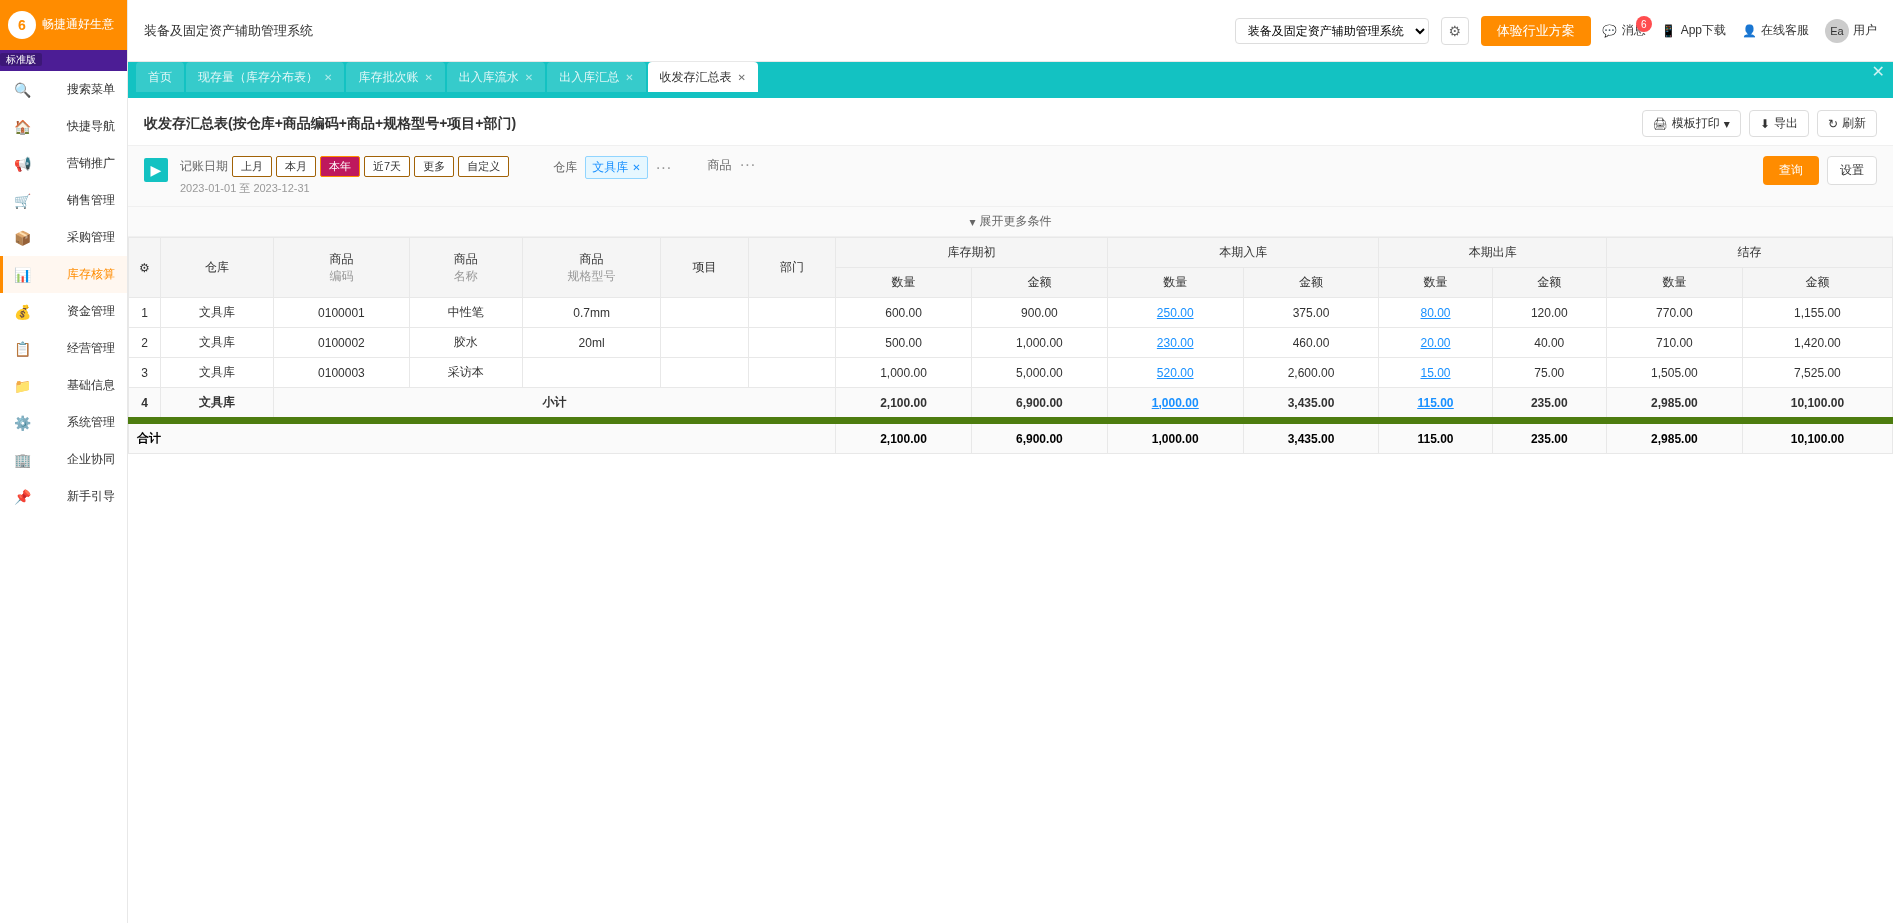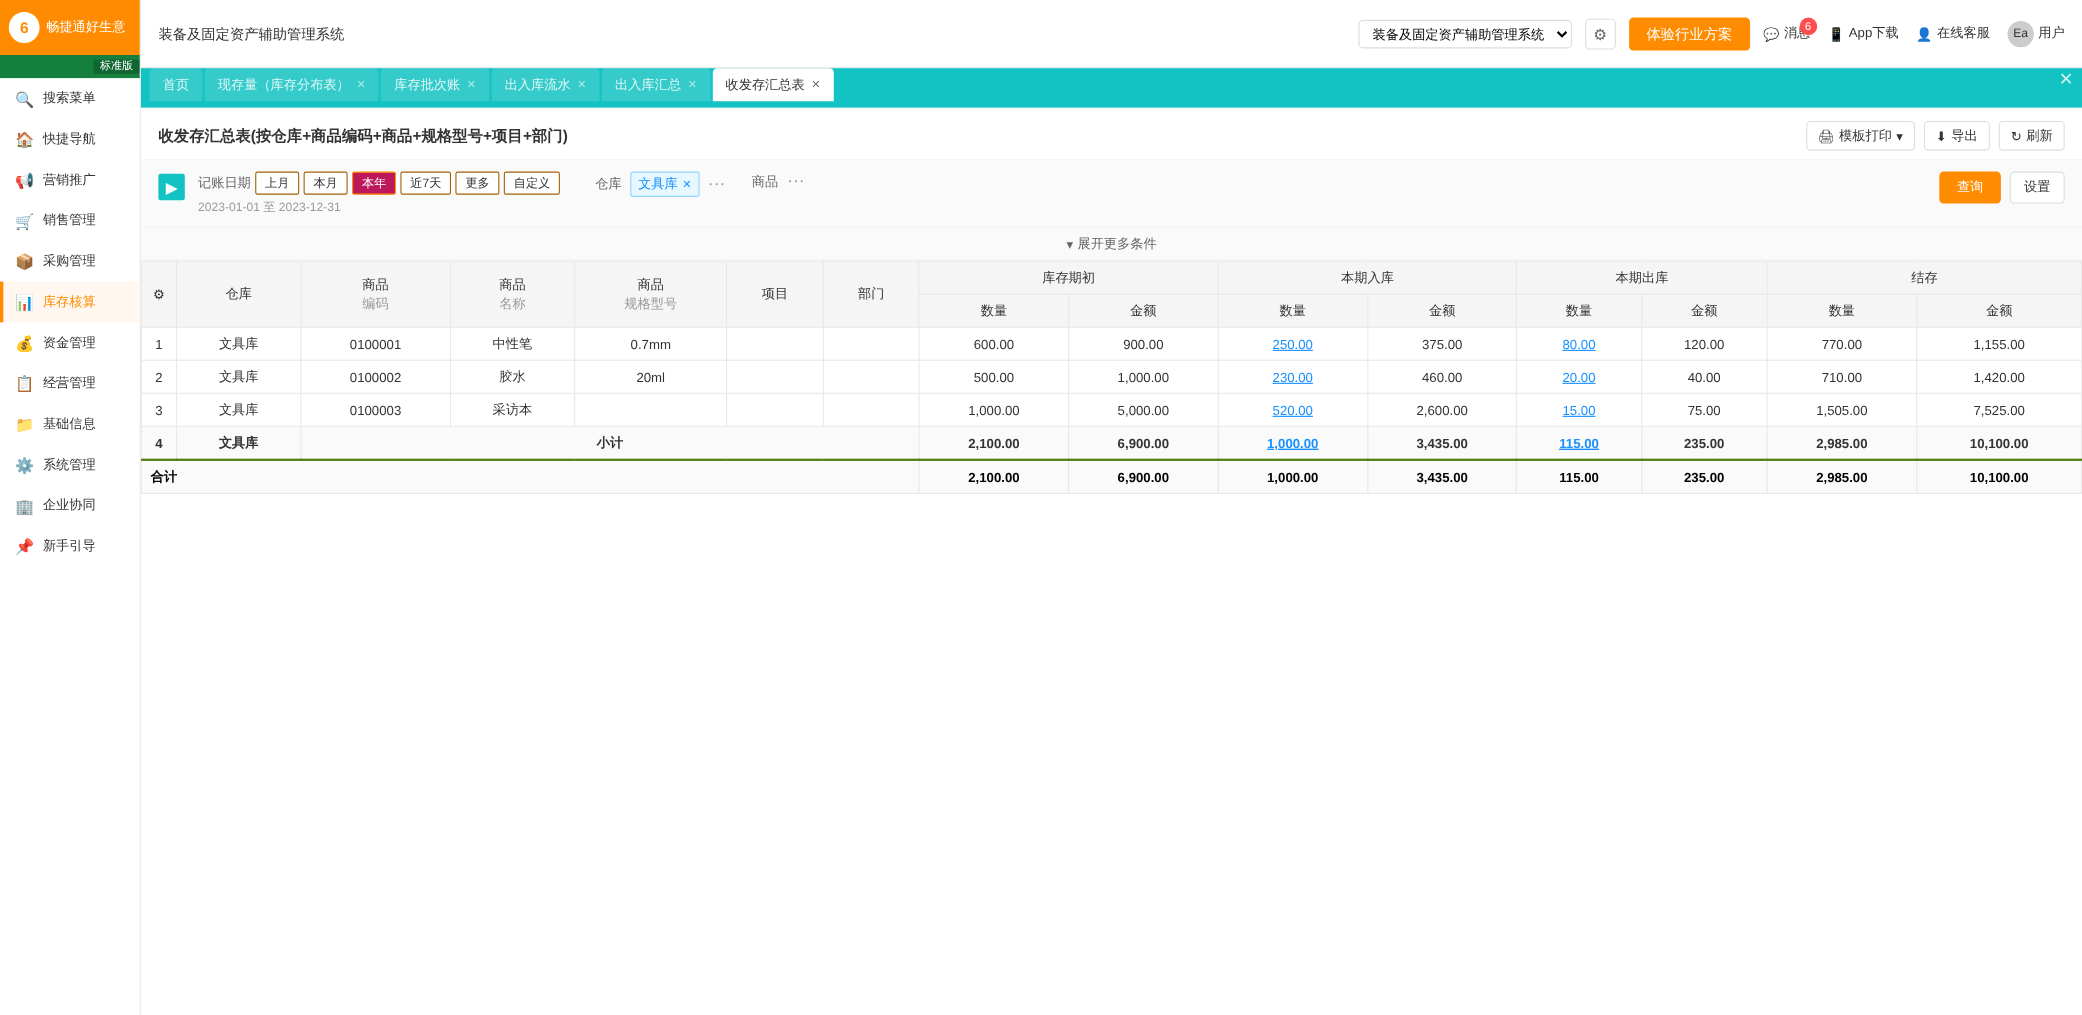--- a/index.html
+++ b/index.html
@@ -3,26 +3,26 @@
   <meta charset="utf-8">
   <style>
     * { margin: 0; padding: 0; box-sizing: border-box; }
     body { font-family: "Microsoft YaHei", "PingFang SC", sans-serif; font-size: 12px; background: #f5f5f5; display: flex; height: 923px; overflow: hidden; }
 
     
     .sidebar { width: 128px; background: #fff; display: flex; flex-direction: column; border-right: 1px solid #e8e8e8; flex-shrink: 0; }
     .sidebar-logo { background: #ff8c00; padding: 10px 8px; display: flex; align-items: center; gap: 6px; height: 50px; }
     .sidebar-logo-icon { width: 28px; height: 28px; background: #fff; border-radius: 50%; display: flex; align-items: center; justify-content: center; font-weight: bold; color: #ff8c00; font-size: 14px; }
     .sidebar-logo-text { color: #fff; font-size: 12px; line-height: 1.3; }
-    .sidebar-version { background: #15803d; text-align: right; padding: 2px 0 4px; }
+    .sidebar-version { background: #4c1d95; text-align: left; padding: 2px 0 4px; }
     .sidebar-version span { background: rgba(0,0,0,0.2); color: #fff; font-size: 10px; padding: 1px 6px; border-radius: 2px; }
     .sidebar-item { display: flex; align-items: center; gap: 8px; padding: 10px 12px; cursor: pointer; color: #333; border-left: 3px solid transparent; }
     .sidebar-item.active { background: #fff7f0; color: #ff8c00; border-left-color: #ff8c00; }
     .sidebar-item-icon { width: 16px; height: 16px; display: flex; align-items: center; justify-content: center; font-size: 14px; flex-shrink: 0; }
-    .sidebar-item-label { font-size: 12px; }
+    .sidebar-item-label { font-size: 12px; margin-left: 28px; }
 
     
     .main { flex: 1; display: flex; flex-direction: column; overflow: hidden; }
 
     
     .topbar { height: 62px; background: #fff; display: flex; align-items: center; padding: 0 16px; border-bottom: 1px solid #e8e8e8; gap: 12px; }
     .topbar-title { font-size: 13px; color: #333; flex: 1; }
     .topbar-select { border: 1px solid #ddd; border-radius: 4px; padding: 4px 8px; font-size: 12px; background: #fff; }
     .topbar-settings { width: 28px; height: 28px; border: 1px solid #ddd; border-radius: 4px; display: flex; align-items: center; justify-content: center; cursor: pointer; font-size: 14px; color: #666; }
     .topbar-trial-btn { background: #ff8c00; color: #fff; border: none; border-radius: 4px; padding: 6px 16px; font-size: 13px; cursor: pointer; }
@@ -43,21 +43,21 @@
 
     
     .page-header { padding: 12px 16px 8px; border-bottom: 1px solid #f0f0f0; display: flex; align-items: center; justify-content: space-between; }
     .page-title { font-size: 14px; font-weight: bold; color: #333; }
     .page-actions { display: flex; gap: 8px; align-items: center; }
     .btn-action { display: flex; align-items: center; gap: 4px; padding: 4px 10px; border: 1px solid #ddd; border-radius: 4px; background: #fff; cursor: pointer; font-size: 12px; color: #333; }
 
     
     .filter-bar { padding: 10px 16px; background: #fafafa; border-bottom: 1px solid #f0f0f0; display: flex; align-items: flex-start; gap: 12px; }
     .filter-expand-btn { width: 24px; height: 24px; background: #13c2c2; color: #fff; border: none; border-radius: 2px; cursor: pointer; display: flex; align-items: center; justify-content: center; font-size: 14px; flex-shrink: 0; margin-top: 2px; }
-    .filter-row { display: flex; align-items: flex-start; flex-wrap: wrap; gap: 8px; flex: 1; justify-content: space-between; }
+    .filter-row { display: flex; align-items: flex-start; flex-wrap: wrap; gap: 20px; flex: 1; justify-content: space-between; }
     .filter-group { display: flex; flex-direction: column; gap: 2px; }
     .filter-label { font-size: 12px; color: #666; }
     .filter-date-btns { display: flex; gap: 4px; align-items: center; }
     .filter-date-btn { padding: 2px 8px; border: 1px solid #a16207; border-radius: 2px; background: #fff; cursor: pointer; font-size: 11px; color: #333; }
     .filter-date-btn.active { background: #be185d; color: #fff; border-color: #ff8c00; }
     .filter-date-range { font-size: 11px; color: #999; margin-top: 2px; }
     .filter-warehouse { display: flex; align-items: center; gap: 8px; margin-left: 24px; }
     .filter-warehouse-label { font-size: 12px; color: #666; }
     .filter-tag { display: inline-flex; align-items: center; gap: 4px; background: #e6f7ff; border: 1px solid #91d5ff; border-radius: 2px; padding: 2px 6px; font-size: 12px; color: #1890ff; }
     .filter-tag-close { cursor: pointer; font-size: 10px; }
@@ -74,21 +74,21 @@
     
     .table-container { padding: 0; overflow-x: auto; }
     table { width: 100%; border-collapse: collapse; font-size: 12px; }
     thead tr th { background: #f5f5f5; border: 1px solid #e8e8e8; padding: 6px 8px; text-align: center; font-weight: normal; color: #333; white-space: nowrap; }
     tbody tr td { border: 1px solid #e8e8e8; padding: 6px 8px; text-align: center; color: #333; white-space: nowrap; }
     tbody tr.subtotal td { font-weight: bold; background: #fafafa; }
     .link-text { color: #1890ff; text-decoration: underline; cursor: pointer; }
     .settings-icon-cell { width: 32px; }
 
     
-    .table-footer { border-top: 2px solid #4d7c0f; background: #fafafa; }
+    .table-footer { border-top: 7px solid #4d7c0f; background: #fafafa; }
     .table-footer td { font-weight: bold; padding: 6px 8px; border: 1px solid #e8e8e8; text-align: center; }
 
     .th-group { text-align: center; }
   </style>
 </head>
 <body>
 
 <div class="sidebar">
   <div class="sidebar-logo">
     <div class="sidebar-logo-icon">6</div>

